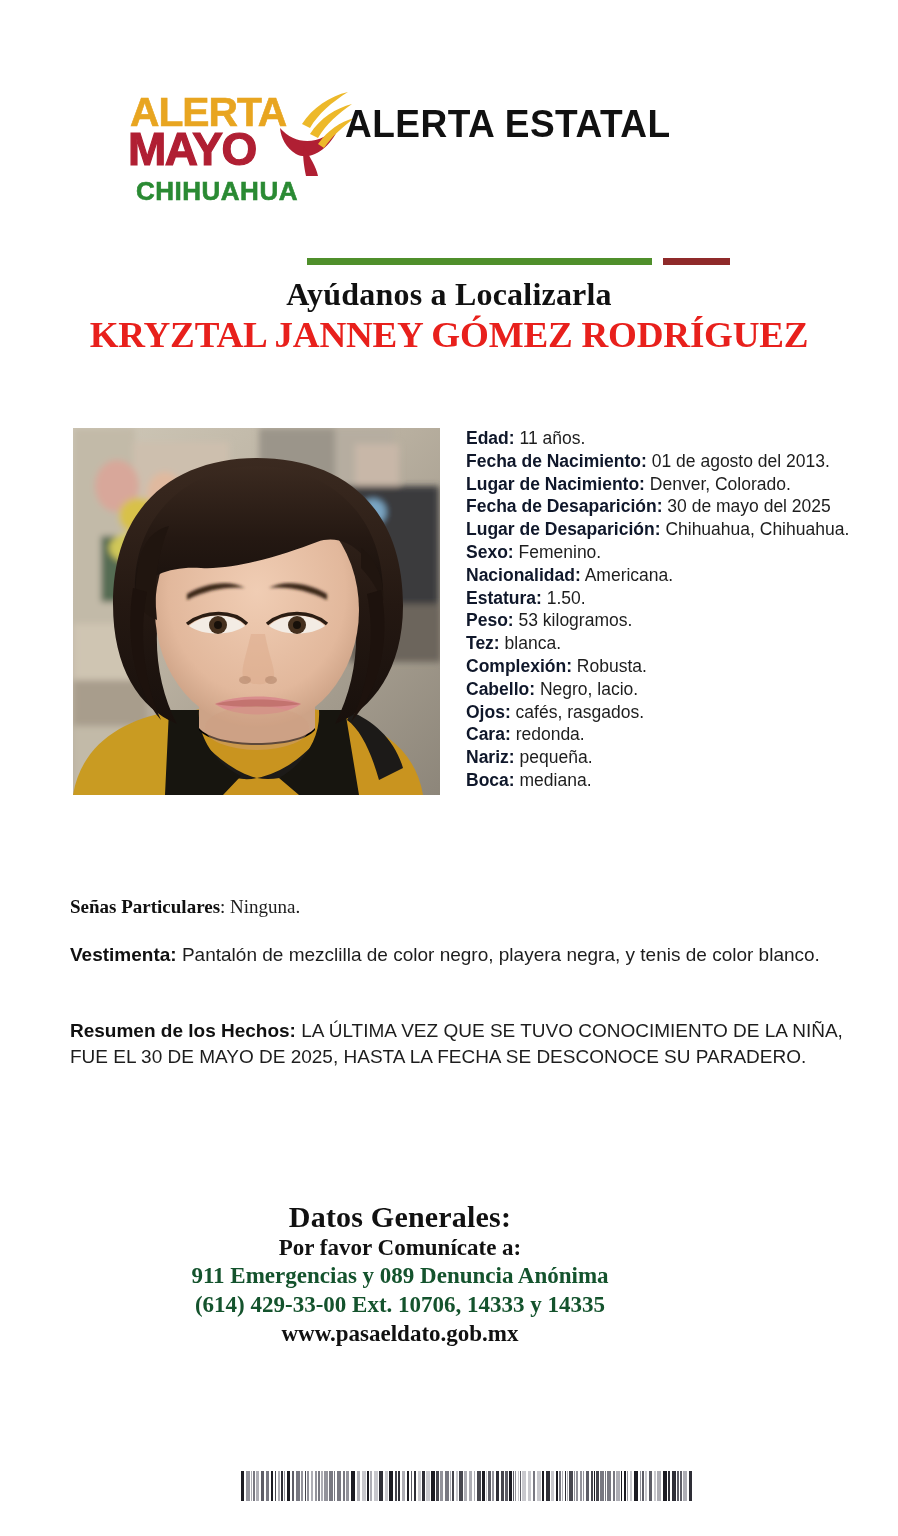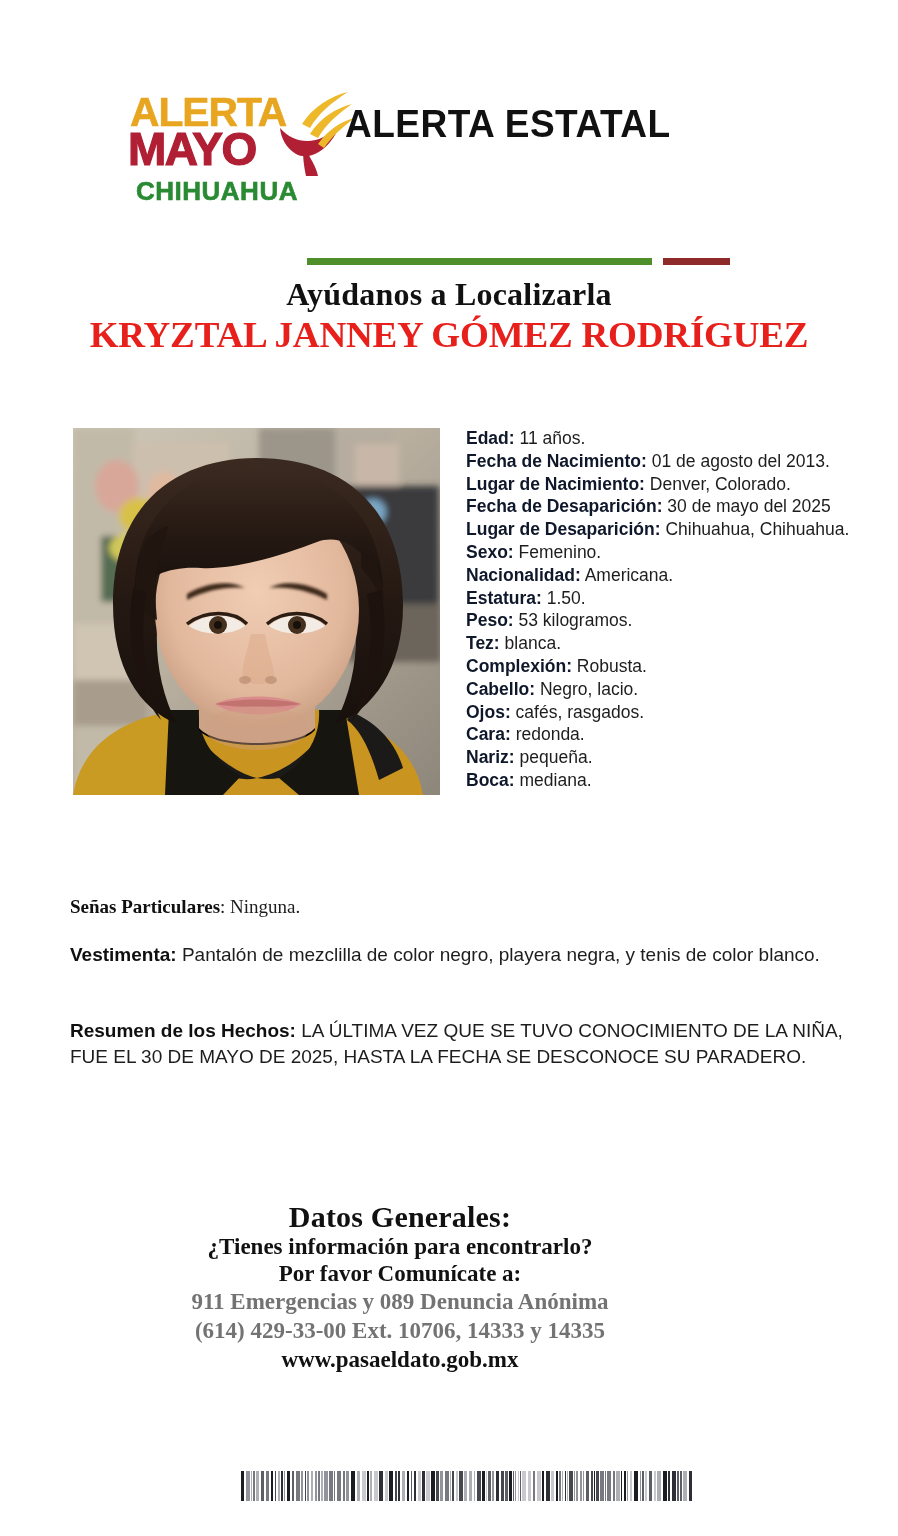--- a/index.html
+++ b/index.html
@@ -193,21 +193,21 @@
   }
   .f-com {
     font-weight: bold;
     font-size: 23px;
     line-height: 27px;
   }
   .f-tel1, .f-tel2 {
     font-weight: bold;
     font-size: 23px;
     line-height: 29px;
-    color: #737373;
+    color: #14532d;
   }
   .f-web {
     font-weight: bold;
     font-size: 23px;
     line-height: 30px;
     color: #111111;
   }
 
   
   .barcode {
@@ -358,21 +358,20 @@
 </div>
 
 <div class="para p-senas"><b>Señas Particulares</b><span>: Ninguna.</span></div>
 
 <div class="para p-vest"><b>Vestimenta:</b><span> Pantalón de mezclilla de color negro, playera negra, y tenis de color blanco.</span></div>
 
 <div class="para p-res"><b>Resumen de los Hechos:</b><span> LA ÚLTIMA VEZ QUE SE TUVO CONOCIMIENTO DE LA NIÑA, FUE EL 30 DE MAYO DE 2025, HASTA LA FECHA SE DESCONOCE SU PARADERO.</span></div>
 
 <div class="footer">
   <div class="f-datos">Datos Generales:</div>
-  <div class="f-q">¿Tienes información para encontrarlo?</div>
   <div class="f-com">Por favor Comunícate a:</div>
   <div class="f-tel1">911 Emergencias y 089 Denuncia Anónima</div>
   <div class="f-tel2">(614) 429-33-00 Ext. 10706, 14333 y 14335</div>
   <div class="f-web">www.pasaeldato.gob.mx</div>
 </div>
 
 <div class="barcode">
   <svg viewBox="0 0 455 32" preserveAspectRatio="none">
     <rect x="0" y="0" width="455" height="32" fill="#ffffff"></rect>
     <g id="bars">

